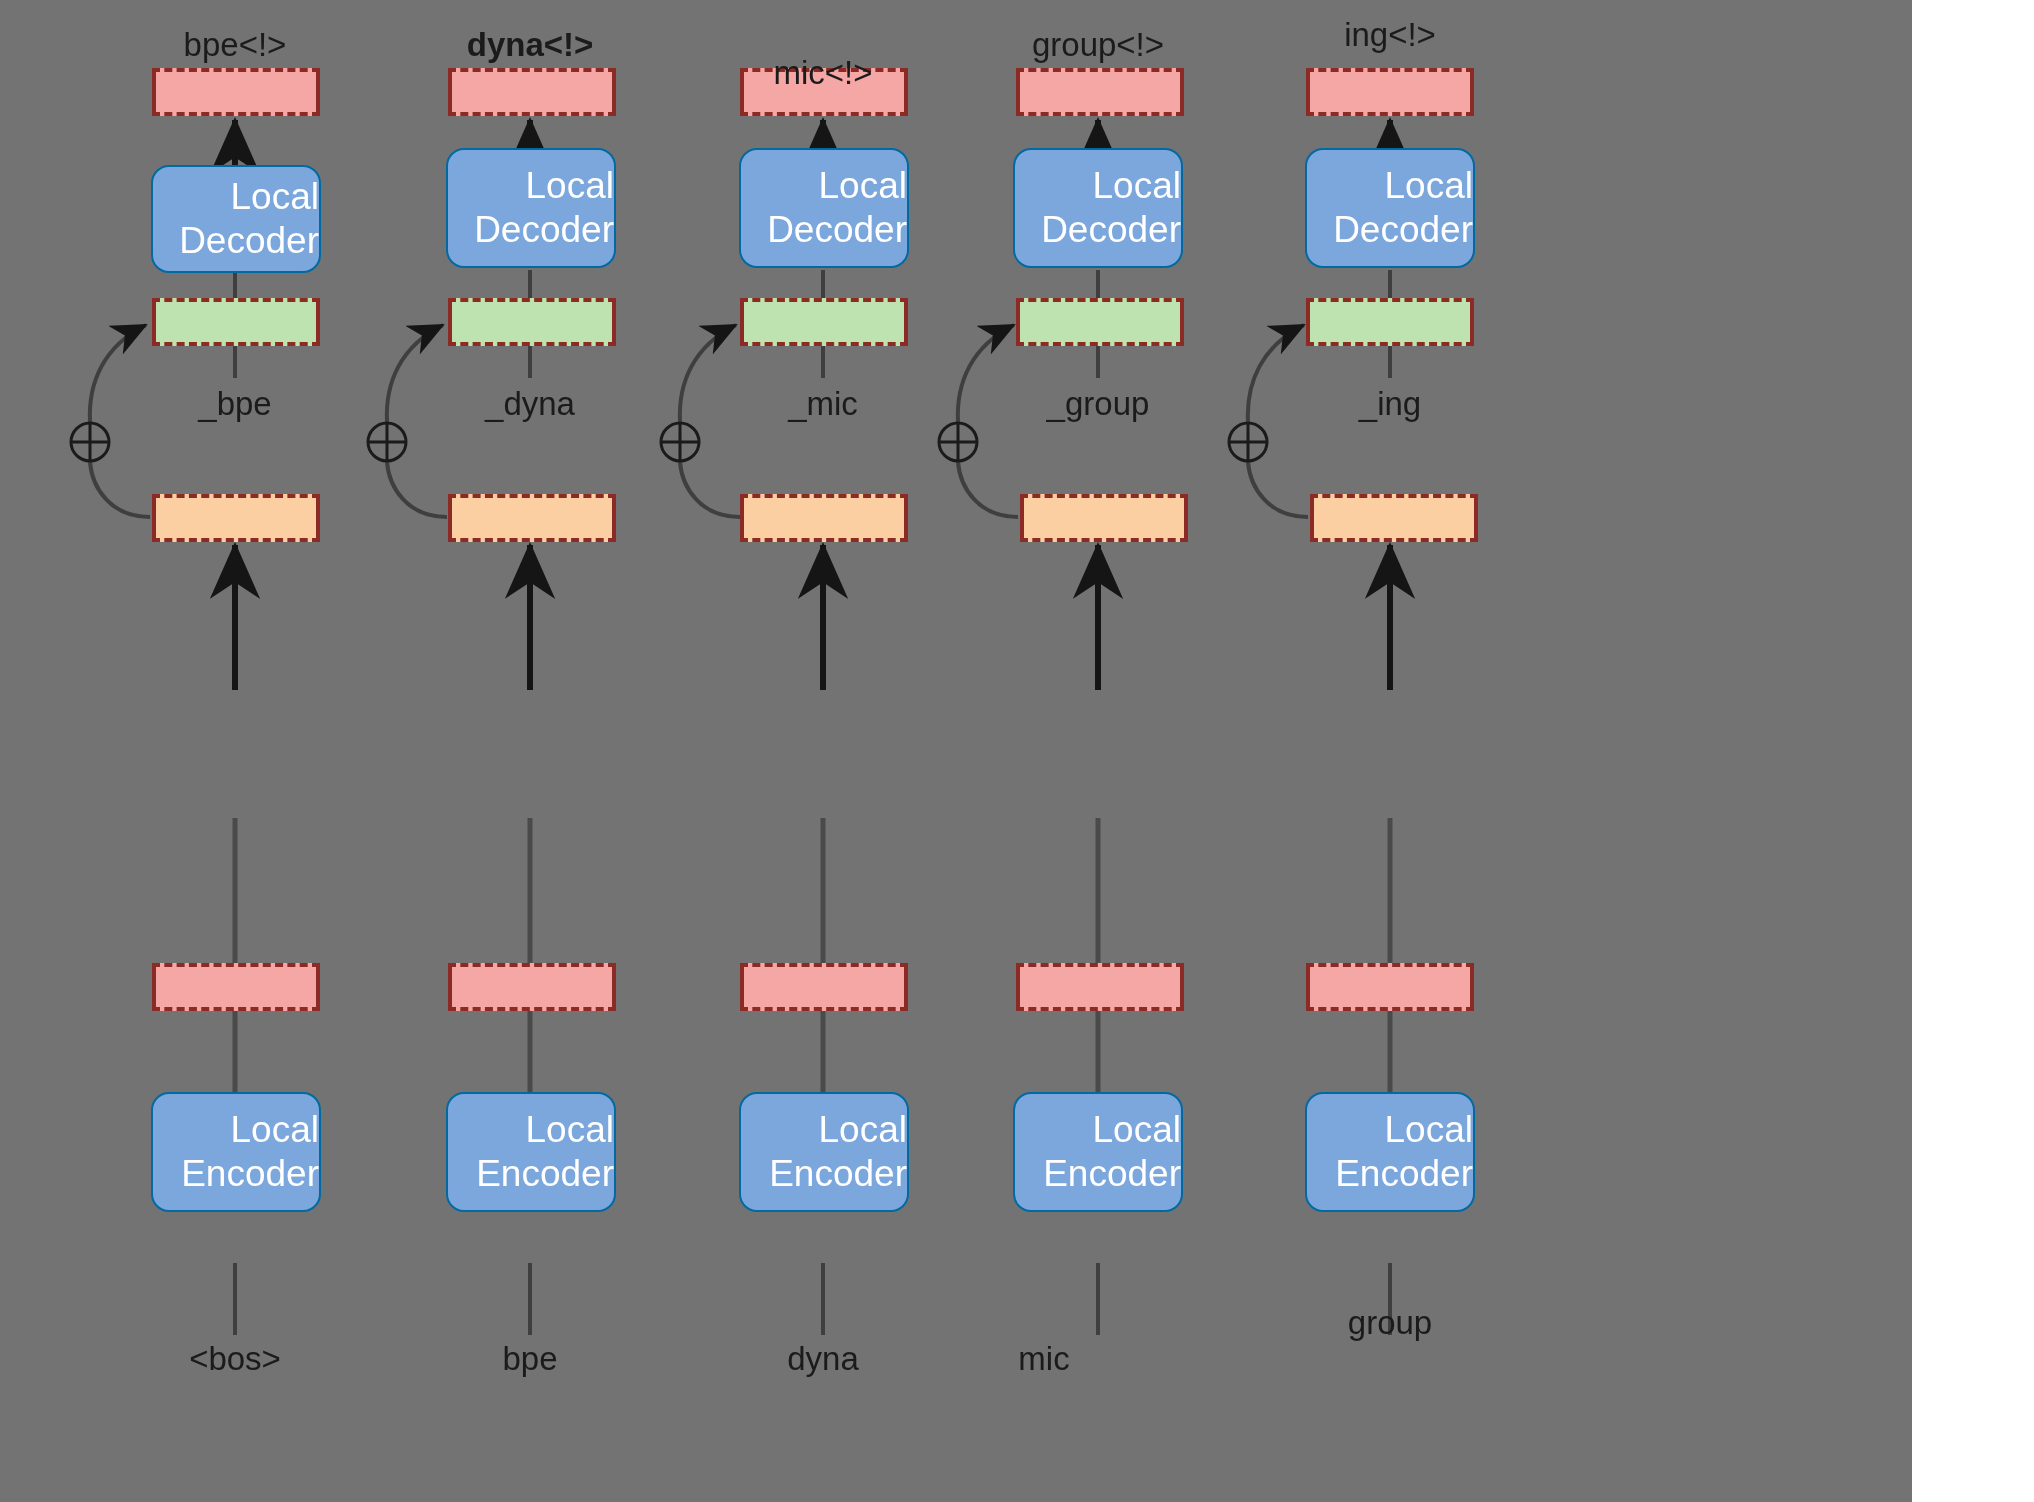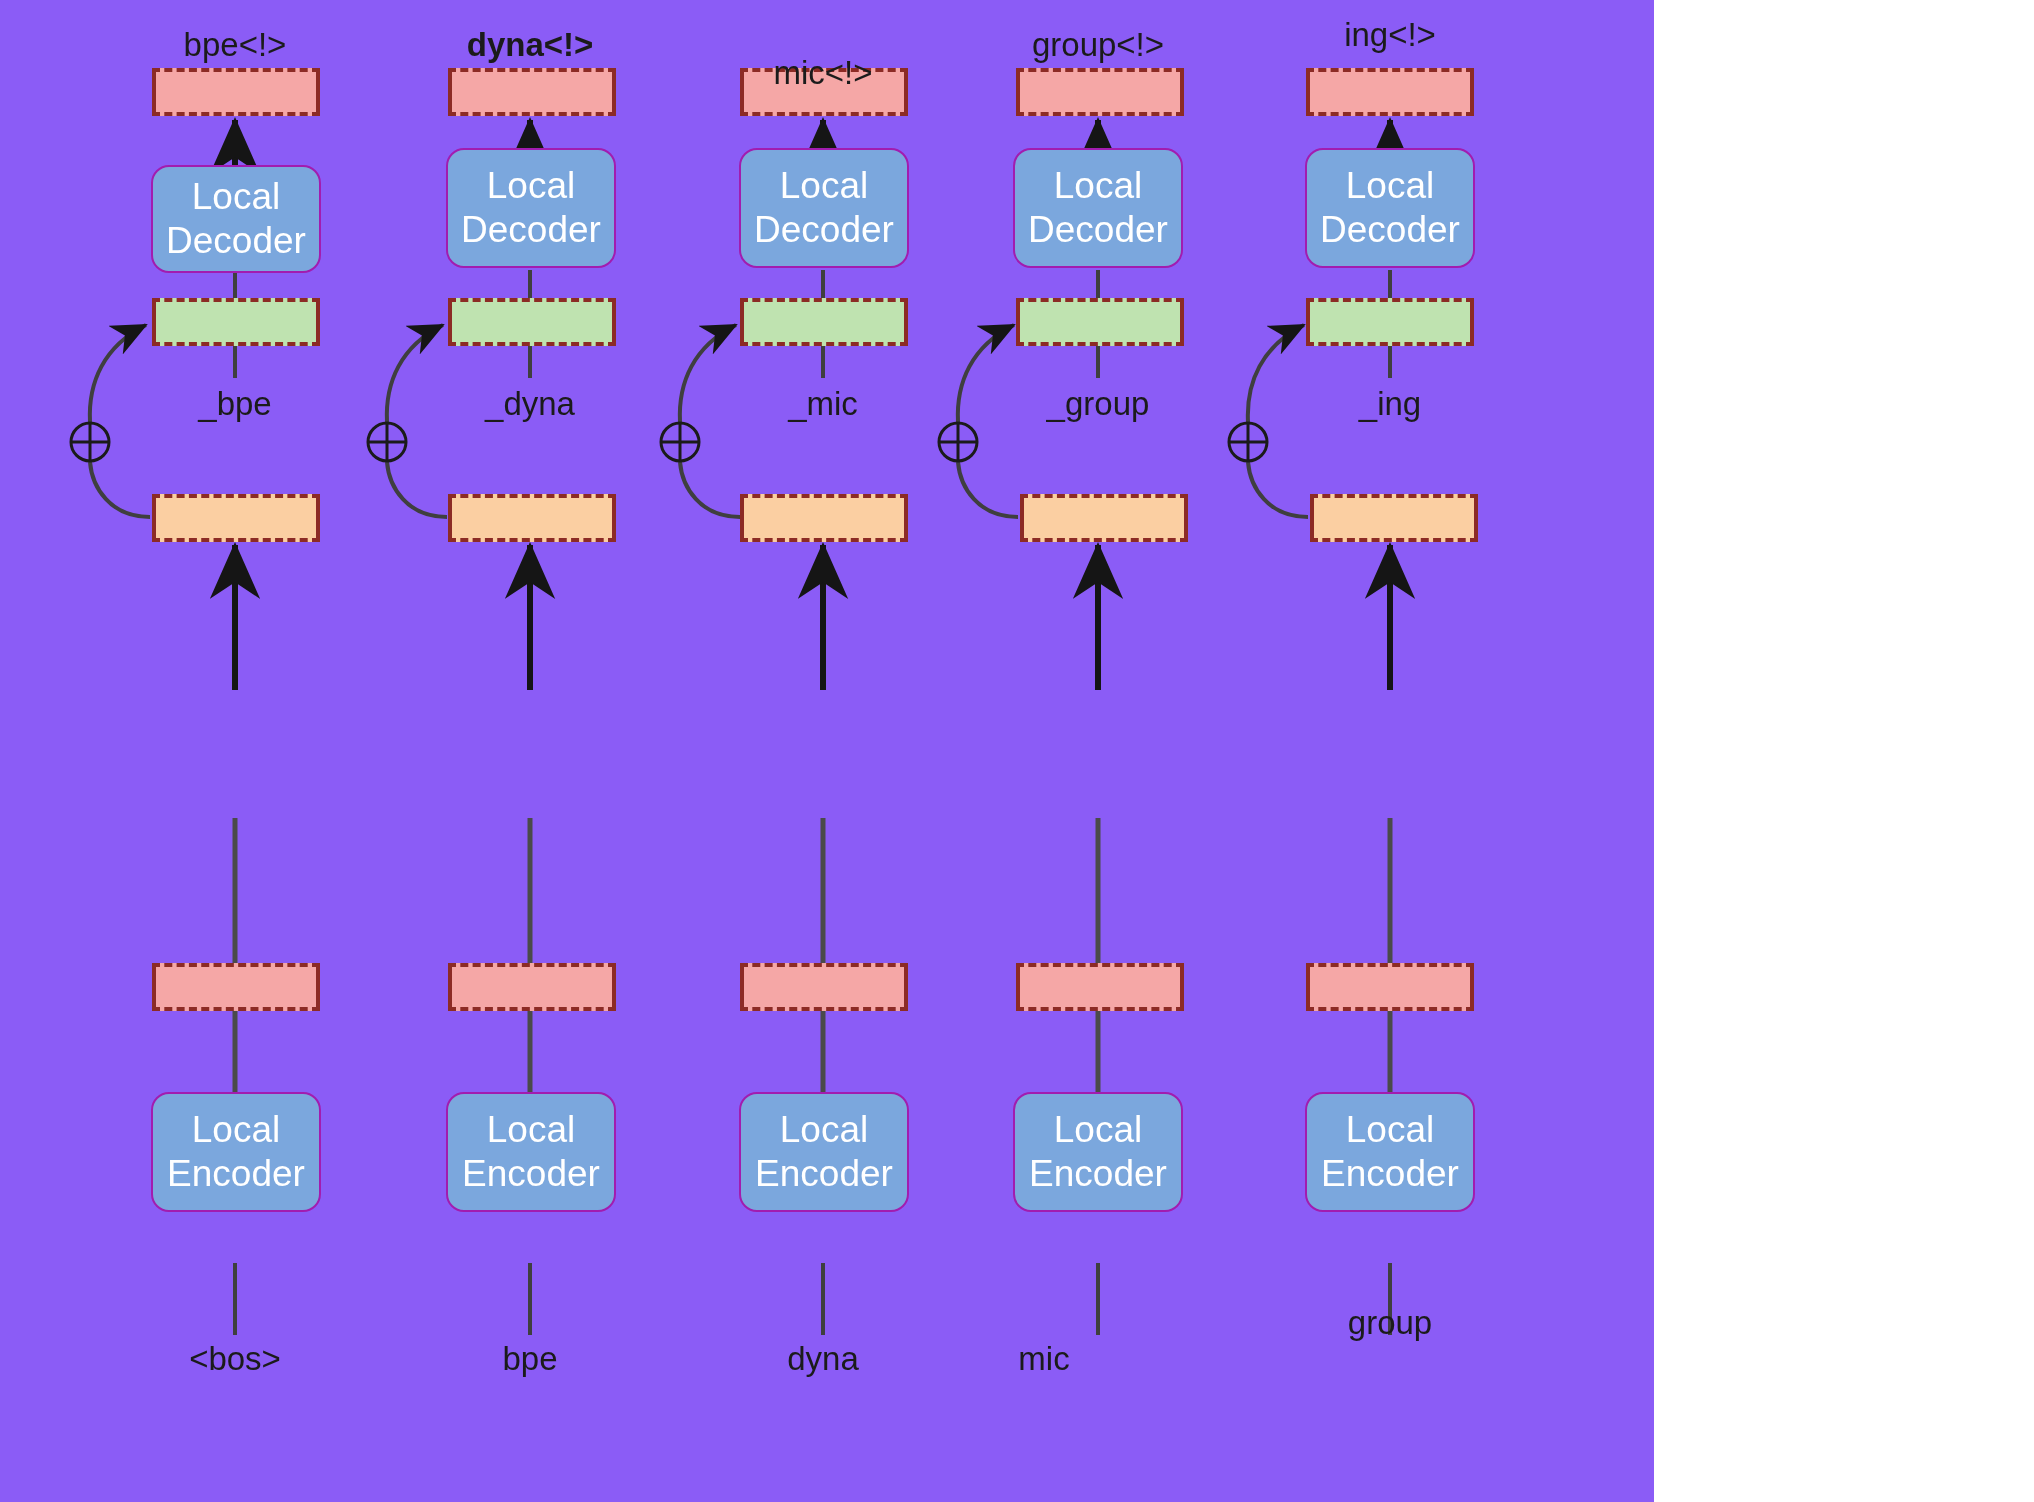--- a/index.html
+++ b/index.html
@@ -2,23 +2,23 @@
 <html><head>
 <meta charset="utf-8">
 <style>
   html, body {
     margin: 0;
     padding: 0;
     background: #ffffff;
   }
   #stage {
     position: relative;
-    width: 1654px;
+    width: 1912px;
     height: 1502px;
-    background: #8b5cf6;
+    background: #737373;
     font-family: "Liberation Sans", sans-serif;
     overflow: hidden;
   }
   #wires {
     position: absolute;
     left: 0; top: 0;
     width: 2034px;
     height: 1502px;
     pointer-events: none;
   }
@@ -42,26 +42,26 @@
     background: #8c2b25;
   }
   .cell .edge-l { left: -4px; }
   .cell .edge-r { right: -4px; }
 
   
   .module {
     position: absolute;
     box-sizing: border-box;
     background: #7ba7dd;
-    border: 2px solid #a21caf;
+    border: 2px solid #0369a1;
     border-radius: 18px;
     color: #ffffff;
     display: flex;
     flex-direction: column;
-    align-items: center;
+    align-items: flex-end;
     justify-content: center;
     line-height: 1.18;
     z-index: 4;
     text-align: center;
   }
   .module.small { font-size: 37px; }
   .module .ln { display: block; white-space: nowrap; }
 
   .gt-bar {
     position: absolute;

